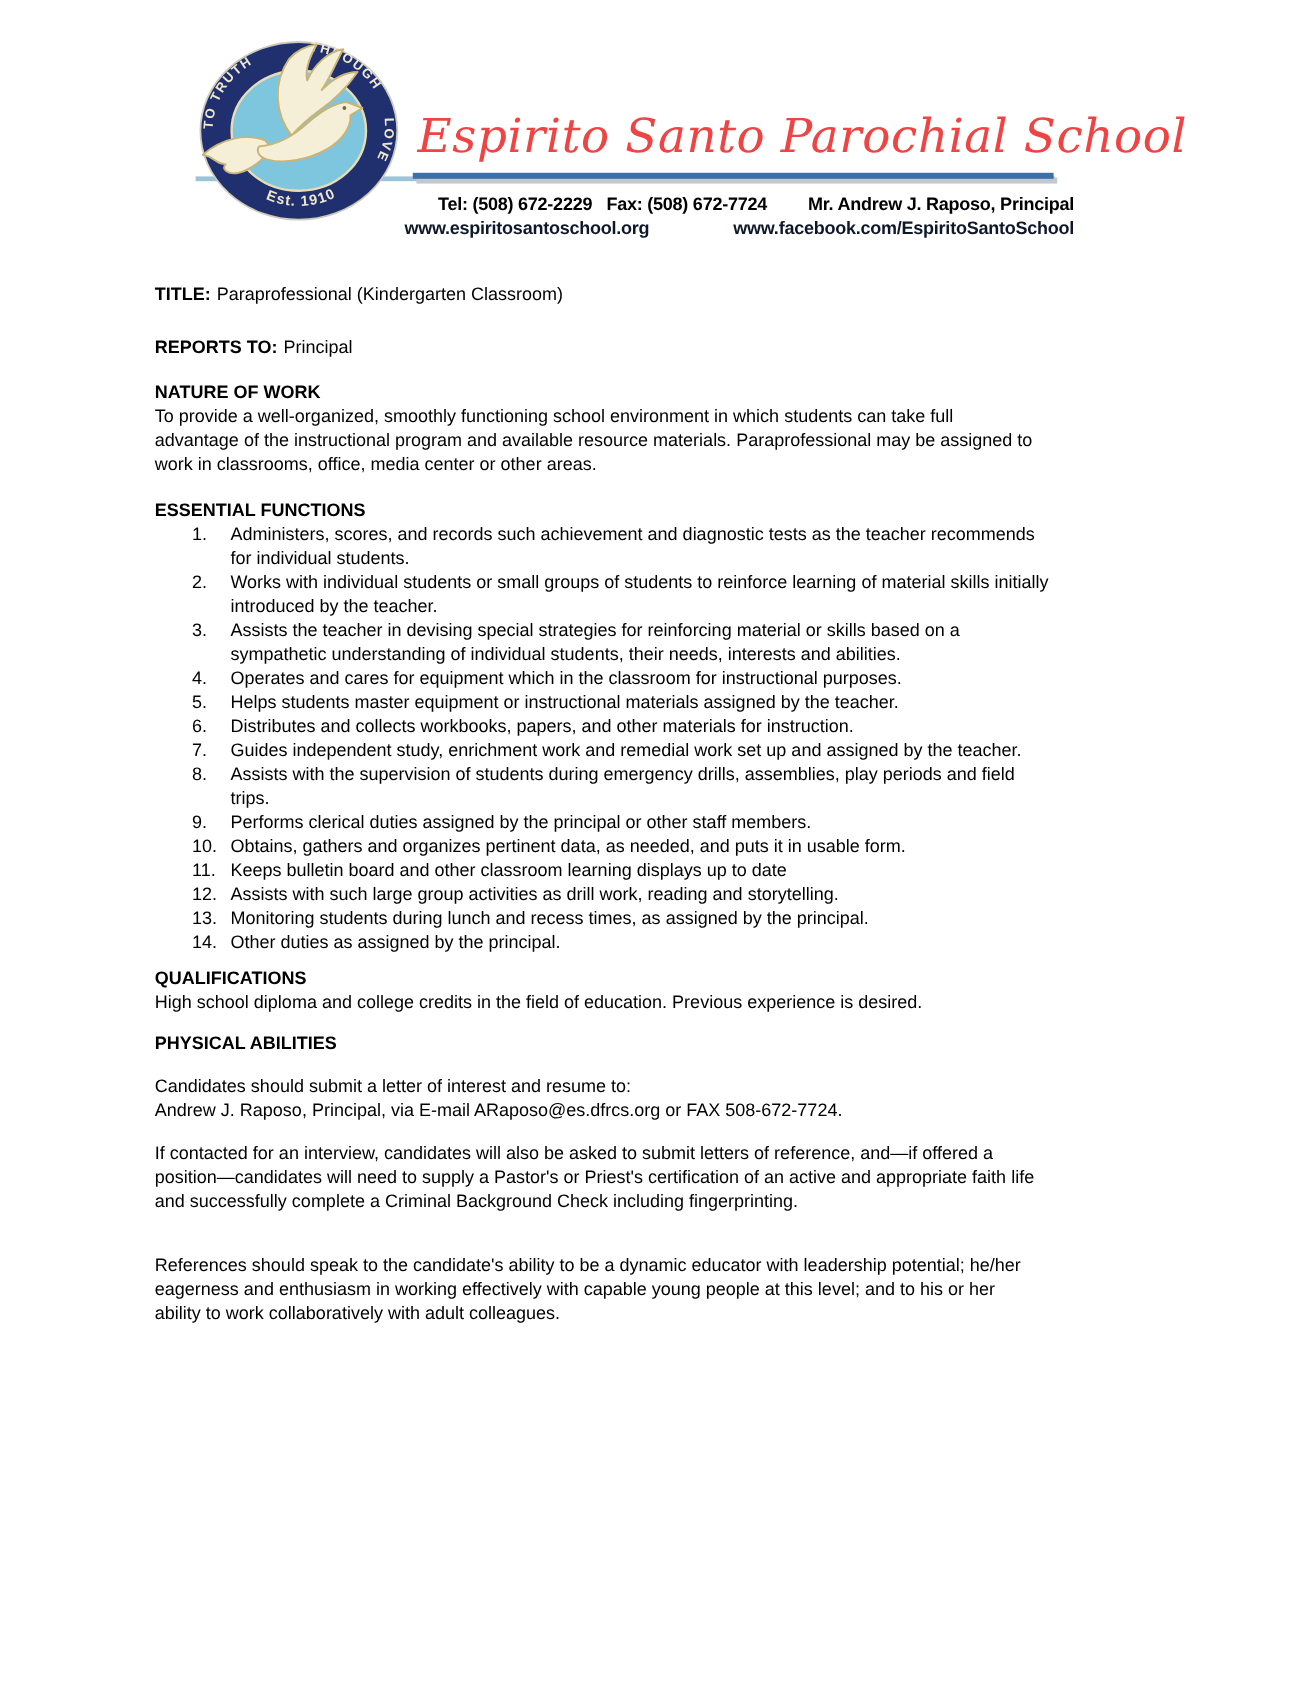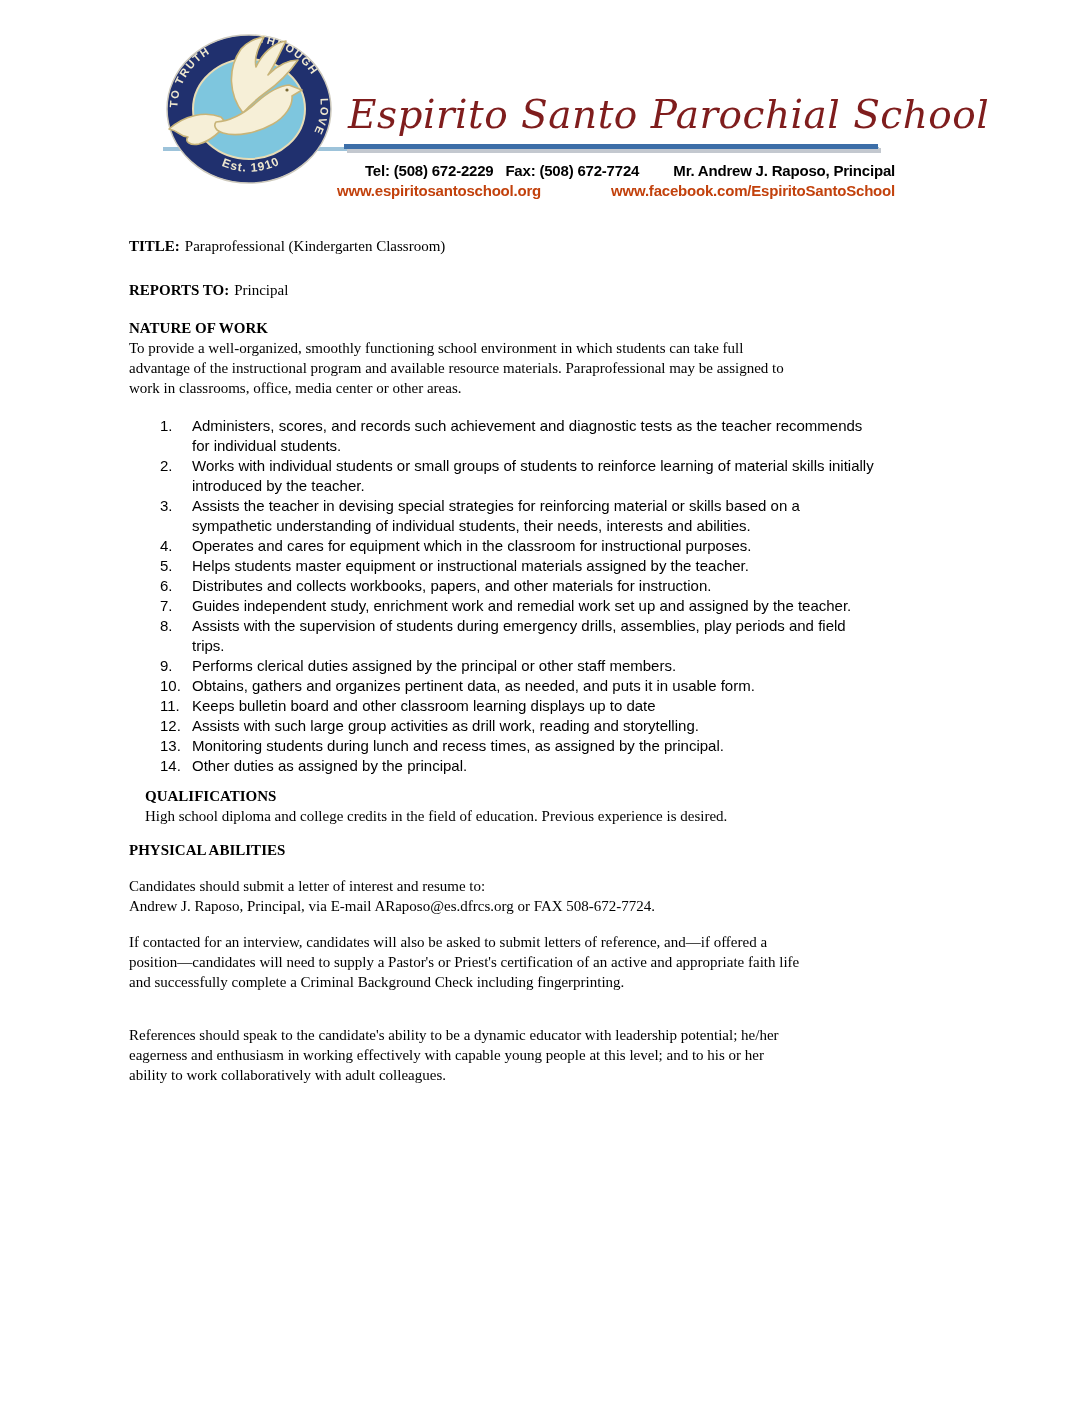--- a/index.html
+++ b/index.html
@@ -7,41 +7,41 @@
         font-family:"Liberation Sans",sans-serif;font-size:15px;color:#000;overflow:hidden;}
 
   
   .header{position:absolute;top:0;left:0;right:0;height:230px;}
   .light-rule{position:absolute;left:163px;top:147px;width:716px;height:4px;background:#9dc3da;z-index:0;}
   .name-rule{position:absolute;left:344px;top:144px;width:534px;height:5px;background:#3c6ea8;
              box-shadow:3px 4px 0 0 #c3c8cf;z-index:1;}
   .logo{position:absolute;left:165px;top:33px;width:168px;height:152px;z-index:2;}
   .school-name{position:absolute;left:348px;top:92px;z-index:2;white-space:nowrap;
                font-family:"DejaVu Serif","Liberation Serif",serif;font-style:italic;
-               font-size:39px;color:#7f1d1d;letter-spacing:0.5px;}
+               font-size:39px;color:#ef4444;letter-spacing:0.5px;}
   .ring-text{font-family:"Liberation Sans",sans-serif;font-weight:bold;font-size:11px;
              letter-spacing:1.5px;fill:#efe8cf;}
   .est-text{font-family:"Liberation Sans",sans-serif;font-weight:bold;font-size:12px;
             letter-spacing:1px;fill:#efe8cf;}
   .contact{position:absolute;left:337px;top:161px;width:558px;z-index:2;
            font-weight:bold;letter-spacing:-0.2px;}
   .crow{display:flex;justify-content:space-between;line-height:20px;}
   .pre-space{white-space:pre;margin-left:28px;}
-  .lnk{color:#c2410c;}
+  .lnk{color:#0f172a;}
 
   
   main{position:absolute;top:230px;left:0;right:0;padding:6px 125px 0 129px;}
-  .line{line-height:20px;font-family:Liberation Serif, serif;}
+  .line{line-height:20px;}
   .b{font-weight:bold;}
   .pre{white-space:pre-line;}
   .p-title{margin:0 0 24px;}
   .p-reports{margin:0 0 18px;}
   .blk-nature{margin:0 0 18px;}
   .blk-functions{margin:0 0 10px;}
-  .blk-qual{margin:0 16px 14px;}
+  .blk-qual{margin:0 0 14px;}
   .blk-phys{margin:0 0 16px;}
   .p-cand{margin:0 0 16px;}
   .p-interview{margin:0 0 33px;}
   .p-refs{margin:0;}
   .val{margin-left:5px;}
   ol.fn{list-style:none;margin:0;padding:0;counter-reset:fn;}
   ol.fn li{position:relative;padding-left:63px;line-height:20px;counter-increment:fn;white-space:pre-line;}
   ol.fn li::before{content:counter(fn) ".";position:absolute;left:31px;top:0;white-space:normal;}
 </style>
 </head>
@@ -104,20 +104,21 @@
     </div>
 
     <div class="blk-nature">
       <div class="line b">NATURE OF WORK</div>
       <div class="line pre">To provide a well-organized, smoothly functioning school environment in which students can take full
 advantage of the instructional program and available resource materials. Paraprofessional may be assigned to
 work in classrooms, office, media center or other areas.</div>
     </div>
 
     <div class="blk-functions">
+      <div class="line b">ESSENTIAL FUNCTIONS</div>
       <ol class="fn">
         <li>Administers, scores, and records such achievement and diagnostic tests as the teacher recommends
 for individual students.</li>
         <li>Works with individual students or small groups of students to reinforce learning of material skills initially
 introduced by the teacher.</li>
         <li>Assists the teacher in devising special strategies for reinforcing material or skills based on a
 sympathetic understanding of individual students, their needs, interests and abilities.</li>
         <li>Operates and cares for equipment which in the classroom for instructional purposes.</li>
         <li>Helps students master equipment or instructional materials assigned by the teacher.</li>
         <li>Distributes and collects workbooks, papers, and other materials for instruction.</li>

